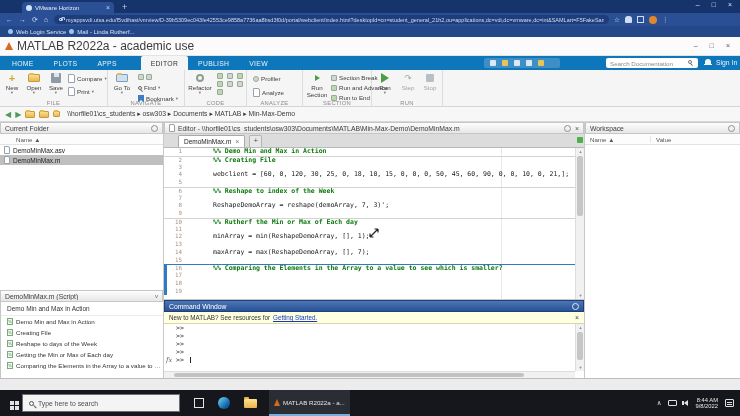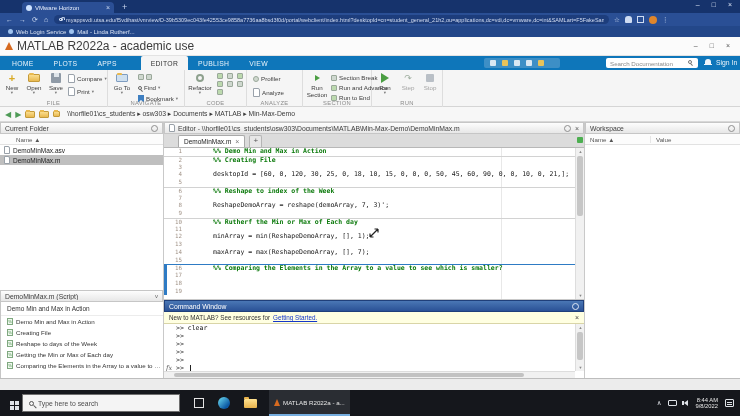--- a/index.html
+++ b/index.html
@@ -574,21 +574,21 @@
                 <span class="ct">%% Creating File</span>
               </div>
 
               <div class="cl">
                 <span class="ln">3</span>
                 <span class="ct"></span>
               </div>
 
               <div class="cl">
                 <span class="ln">4</span>
-                <span class="ct">desktopId = [60, 0, 120, 30, 25, 0, 18, 10, 15, 0, 0, 0, 50, 45, 60, 90, 0, 0, 10, 0, 21,];</span>
+                <span class="ct">webclient = [60, 0, 120, 30, 25, 0, 18, 10, 15, 0, 0, 0, 50, 45, 60, 90, 0, 0, 10, 0, 21,];</span>
               </div>
 
               <div class="cl">
                 <span class="ln">5</span>
                 <span class="ct"></span>
               </div>
 
               <div class="cl comment divider">
                 <span class="ln">6</span>
                 <span class="ct">%% Reshape to index of the Week</span>
@@ -674,21 +674,20 @@
           <span class="ph-btn lite"></span>
         </div>
         <div id="cw-banner">
           <span>New to MATLAB? See resources for</span>
           <span class="link">Getting Started.</span>
           <span class="bx">×</span>
         </div>
         <div id="cw-body">
           <div>
 
-              <div class="cwline">&gt;&gt; clear</div>
 
               <div class="cwline">&gt;&gt;</div>
 
               <div class="cwline">&gt;&gt;</div>
 
               <div class="cwline">&gt;&gt;</div>
 
               <div class="cwline">&gt;&gt;</div>
             </div>
           <div id="cw-active">

